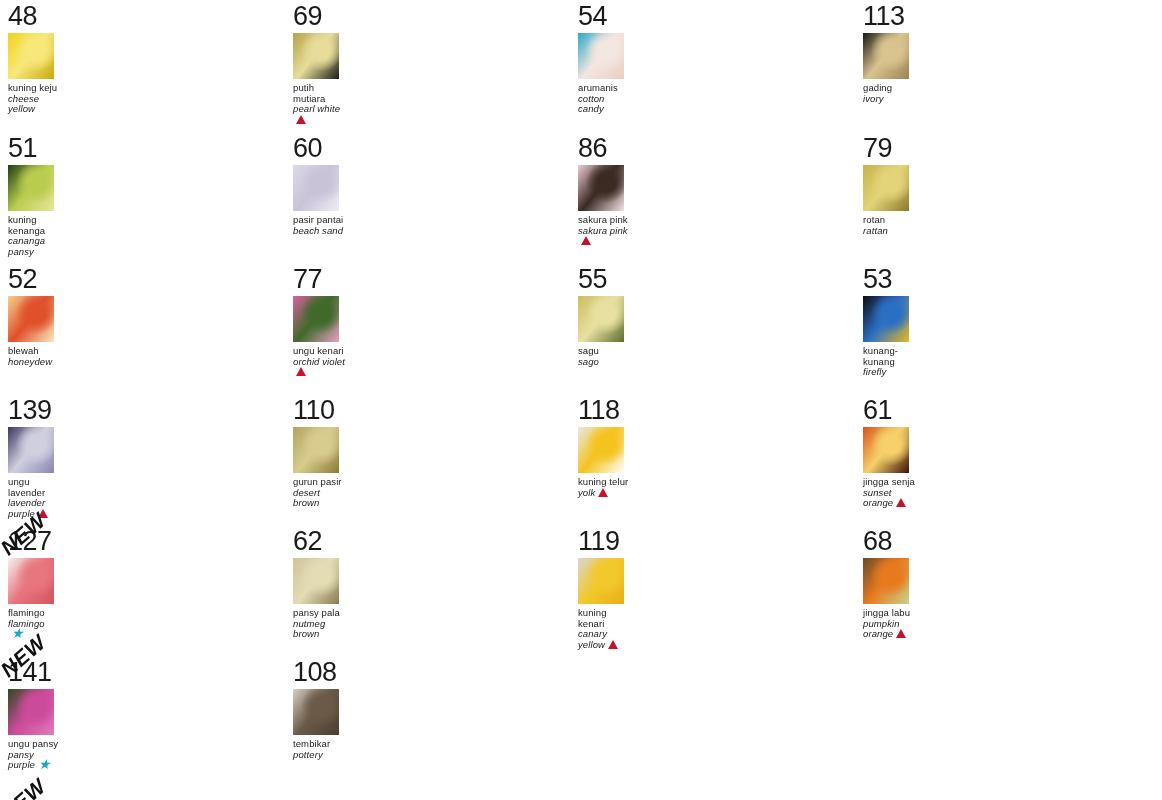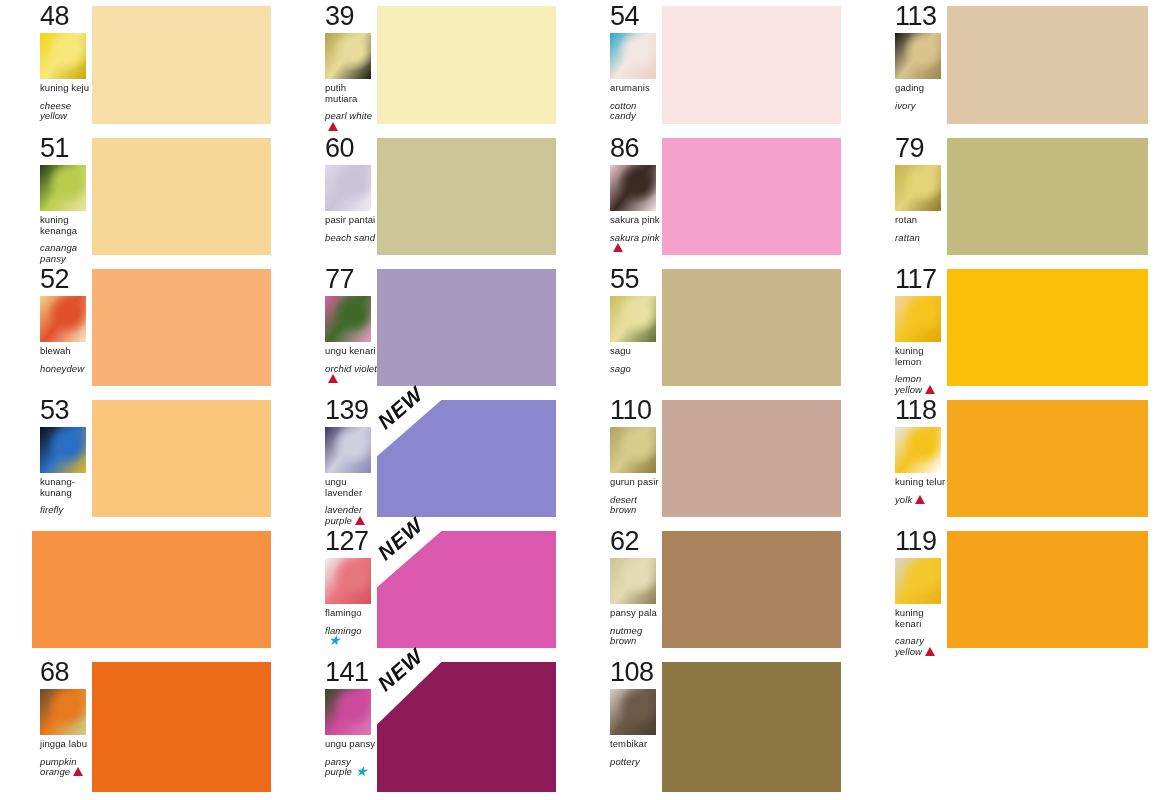--- a/index.html
+++ b/index.html
@@ -26,23 +26,23 @@
     left: 0; top: 0;
     width: 1162px;
     height: 800px;
     display: grid;
     grid-template-columns: 285px 285px 285px 307px;
     grid-template-rows: 132px 131px 131px 131px 131px 144px;
   }
   .cell {
     position: relative;
     display: flex;
+    flex-direction: column;
     align-items: flex-start;
     box-sizing: border-box;
-    padding-left: 32px;
   }
   
   .info {
     width: 60px;
     min-width: 60px;
     padding-left: 8px;
     padding-top: 2px;
     box-sizing: border-box;
     position: relative;
     height: 100%;
@@ -75,21 +75,20 @@
     line-height: 10.5px;
     color: #222;
     letter-spacing: 0.1px;
   }
   .name-id {
     color: #222;
   }
   .name-en {
     color: #222;
     font-style: italic;
-    margin-top: 7px;
   }
   .marker {
     display: inline-block;
     margin-left: 3px;
     vertical-align: -1px;
   }
   .tri {
     width: 0; height: 0;
     border-left: 5px solid transparent;
     border-right: 5px solid transparent;
@@ -155,21 +154,21 @@
             <div class="name-id">kuning keju</div>
             <div class="name-en"><span>cheese yellow</span></div>
           </div>
         </div>
         <div class="swatch-wrap">
           <div class="swatch" style="background: rgb(247, 223, 168);"></div>
         </div>
       </div>
       <div class="cell">
         <div class="info">
-          <div class="code">39</div>
+          <div class="code">69</div>
           <div class="thumb">
             <div class="ti" style="background: radial-gradient(circle at 62% 38%, rgb(232, 220, 154) 0%, rgb(232, 220, 154) 22%, transparent 52%), linear-gradient(128deg, rgb(181, 162, 74) 0%, rgb(232, 220, 154) 48%, rgb(27, 27, 20) 100%);"></div>
           </div>
           <div class="names">
             <div class="name-id">putih mutiara</div>
             <div class="name-en"><span>pearl white</span><span class="marker"><span class="tri" style="border-bottom-color: rgb(196, 18, 47);"></span></span></div>
           </div>
         </div>
         <div class="swatch-wrap">
           <div class="swatch" style="background: rgb(248, 238, 186);"></div>
@@ -305,35 +304,20 @@
             <div class="name-id">sagu</div>
             <div class="name-en"><span>sago</span></div>
           </div>
         </div>
         <div class="swatch-wrap">
           <div class="swatch" style="background: rgb(201, 182, 137);"></div>
         </div>
       </div>
       <div class="cell">
         <div class="info">
-          <div class="code">117</div>
-          <div class="thumb">
-            <div class="ti" style="background: radial-gradient(circle at 62% 38%, rgb(245, 196, 30) 0%, rgb(245, 196, 30) 22%, transparent 52%), linear-gradient(128deg, rgb(243, 214, 160) 0%, rgb(245, 196, 30) 48%, rgb(224, 168, 8) 100%);"></div>
-          </div>
-          <div class="names">
-            <div class="name-id">kuning lemon</div>
-            <div class="name-en"><span>lemon yellow</span><span class="marker"><span class="tri" style="border-bottom-color: rgb(196, 18, 47);"></span></span></div>
-          </div>
-        </div>
-        <div class="swatch-wrap">
-          <div class="swatch" style="background: rgb(251, 191, 7);"></div>
-        </div>
-      </div>
-      <div class="cell">
-        <div class="info">
           <div class="code">53</div>
           <div class="thumb">
             <div class="ti" style="background: radial-gradient(circle at 62% 38%, rgb(43, 111, 196) 0%, rgb(43, 111, 196) 22%, transparent 52%), linear-gradient(128deg, rgb(12, 12, 20) 0%, rgb(43, 111, 196) 48%, rgb(232, 184, 32) 100%);"></div>
           </div>
           <div class="names">
             <div class="name-id">kunang-kunang</div>
             <div class="name-en"><span>firefly</span></div>
           </div>
         </div>
         <div class="swatch-wrap">
@@ -380,20 +364,30 @@
           <div class="names">
             <div class="name-id">kuning telur</div>
             <div class="name-en"><span>yolk</span><span class="marker"><span class="tri" style="border-bottom-color: rgb(196, 18, 47);"></span></span></div>
           </div>
         </div>
         <div class="swatch-wrap">
           <div class="swatch" style="background: rgb(245, 168, 28);"></div>
         </div>
       </div>
       <div class="cell">
+        <div class="info">
+          <div class="code">61</div>
+          <div class="thumb">
+            <div class="ti" style="background: radial-gradient(circle at 62% 38%, rgb(247, 208, 106) 0%, rgb(247, 208, 106) 22%, transparent 52%), linear-gradient(128deg, rgb(216, 82, 26) 0%, rgb(247, 208, 106) 48%, rgb(59, 18, 8) 100%);"></div>
+          </div>
+          <div class="names">
+            <div class="name-id">jingga senja</div>
+            <div class="name-en"><span>sunset orange</span><span class="marker"><span class="tri" style="border-bottom-color: rgb(196, 18, 47);"></span></span></div>
+          </div>
+        </div>
         <div class="swatch-wrap">
           <div class="swatch" style="background: rgb(247, 145, 66);"></div>
         </div>
       </div>
       <div class="cell">
         <div class="info">
           <div class="code">127</div>
           <div class="thumb">
             <div class="ti" style="background: radial-gradient(circle at 62% 38%, rgb(232, 118, 127) 0%, rgb(232, 118, 127) 22%, transparent 52%), linear-gradient(128deg, rgb(244, 242, 239) 0%, rgb(232, 118, 127) 48%, rgb(212, 84, 95) 100%);"></div>
           </div>

